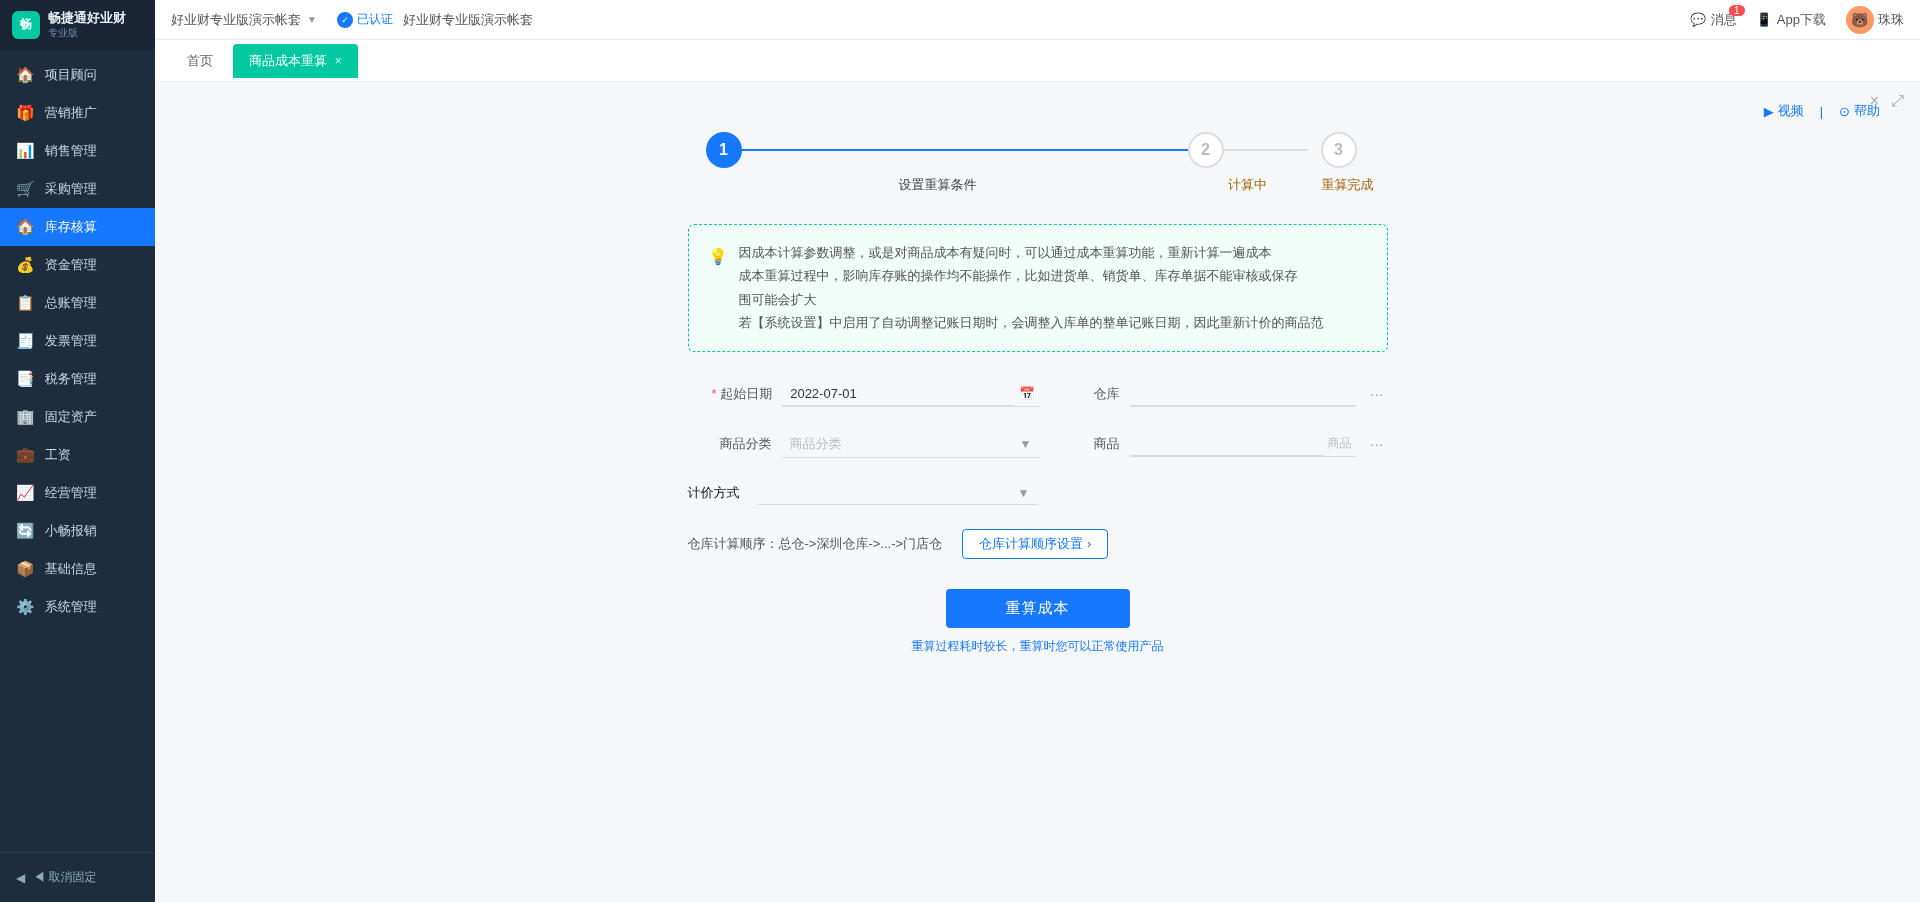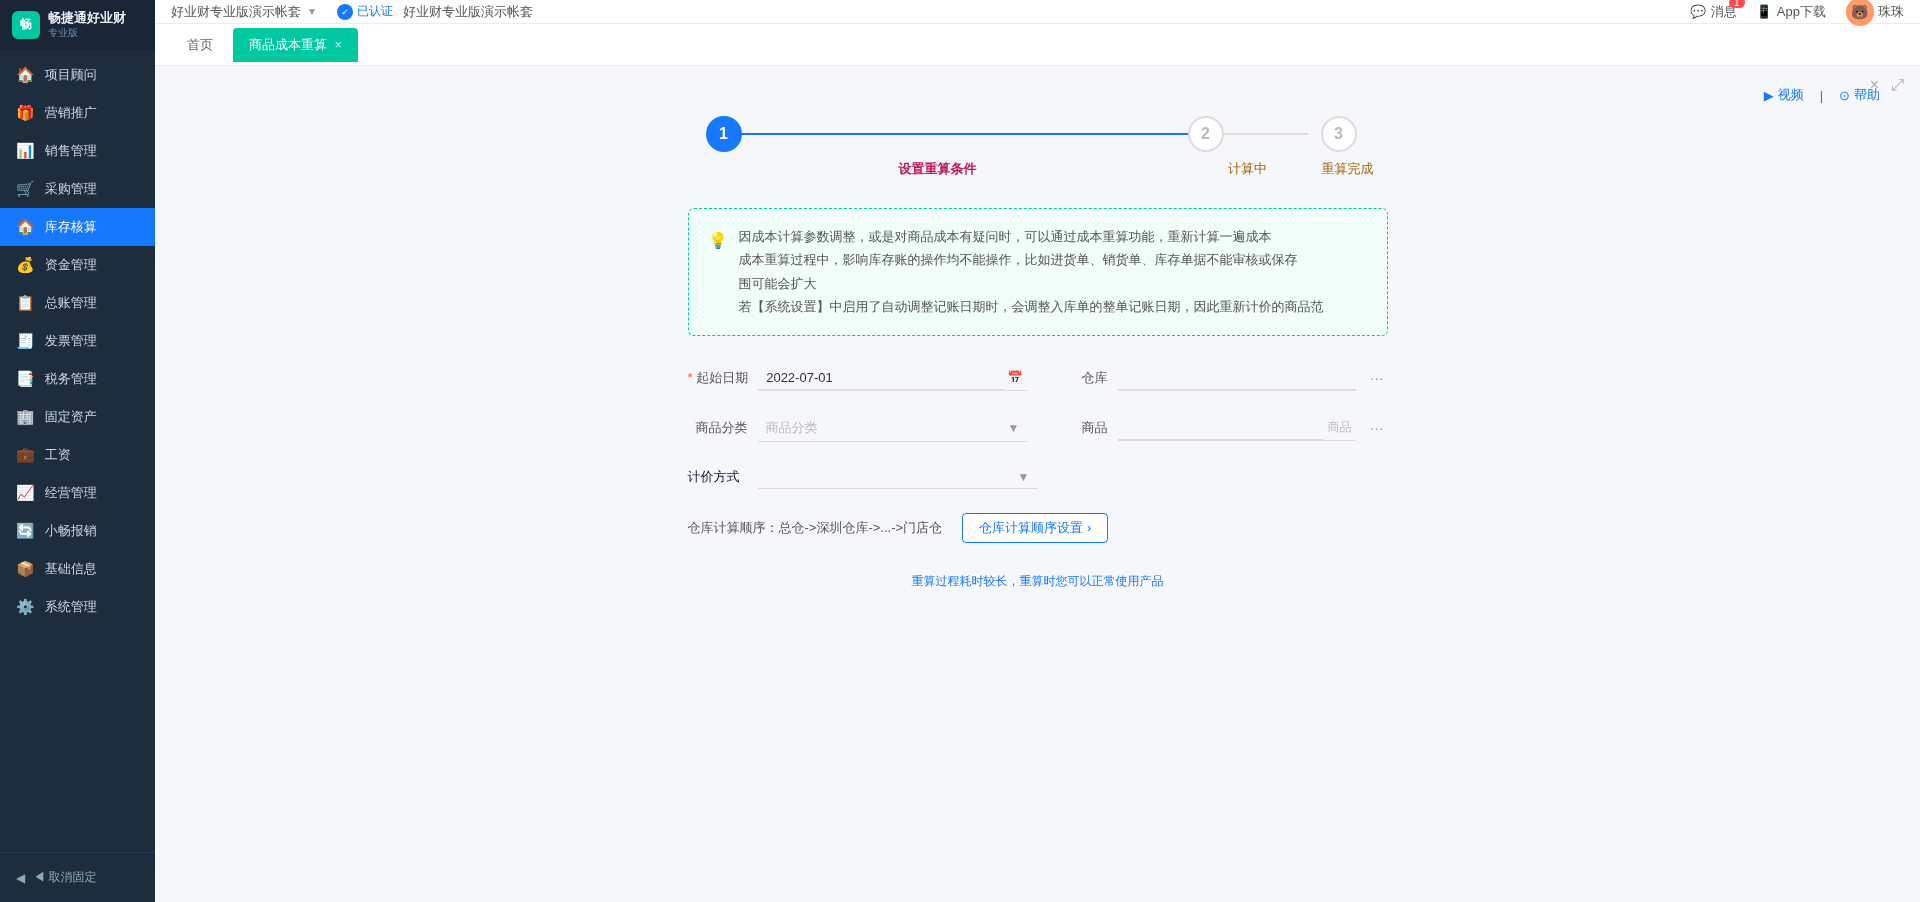--- a/index.html
+++ b/index.html
@@ -77,21 +77,21 @@
       flex: 1;
       display: flex;
       flex-direction: column;
       height: 100%;
       overflow: hidden;
       background: #f5f7fa;
     }
 
     
     .top-bar {
-      height: 24px;
+      height: 40px;
       background: #fff;
       display: flex;
       align-items: center;
       padding: 0 16px;
       border-bottom: 1px solid #e8edf2;
       gap: 10px;
     }
 
     .account-selector {
       display: flex;
@@ -286,21 +286,21 @@
     }
 
     .step-line.active { background: #1677ff; }
 
     .step-label {
       margin-top: 8px;
       font-size: 13px;
       color: #333;
     }
 
-    .step-label.active { color: #be185d; font-weight: 700; }
+    .step-label.active { color: #404040; font-weight: 400; }
     .step-label.inactive { color: #a16207; }
 
     
     .info-box {
       background: #f0fdf8;
       border: 1px dashed #00c8a0;
       border-radius: 6px;
       padding: 16px 20px;
       margin: 0 auto 30px;
       max-width: 700px;
@@ -322,20 +322,21 @@
     .form-section {
       max-width: 700px;
       margin: 0 auto;
     }
 
     .form-row {
       display: flex;
       align-items: center;
       margin-bottom: 24px;
       gap: 20px;
+      margin-left: 24px;
     }
 
     .form-field {
       display: flex;
       align-items: center;
       flex: 1;
       gap: 10px;
     }
 
     .form-label {
@@ -707,18 +708,21 @@
 
       <div class="warehouse-order-row">
         <span class="warehouse-order-text">仓库计算顺序：总仓-&gt;深圳仓库-&gt;...-&gt;门店仓</span>
         <button class="warehouse-order-btn">
           <span>仓库计算顺序设置</span>
           <span>›</span>
         </button>
       </div>
 
       <div class="recalc-section">
+        <button class="recalc-btn">
+          <span>重算成本</span>
+        </button>
         <div class="recalc-hint">重算过程耗时较长，重算时您可以正常使用产品</div>
       </div>
 
     </div>
   </div>
 </div>
 
 </body></html>

